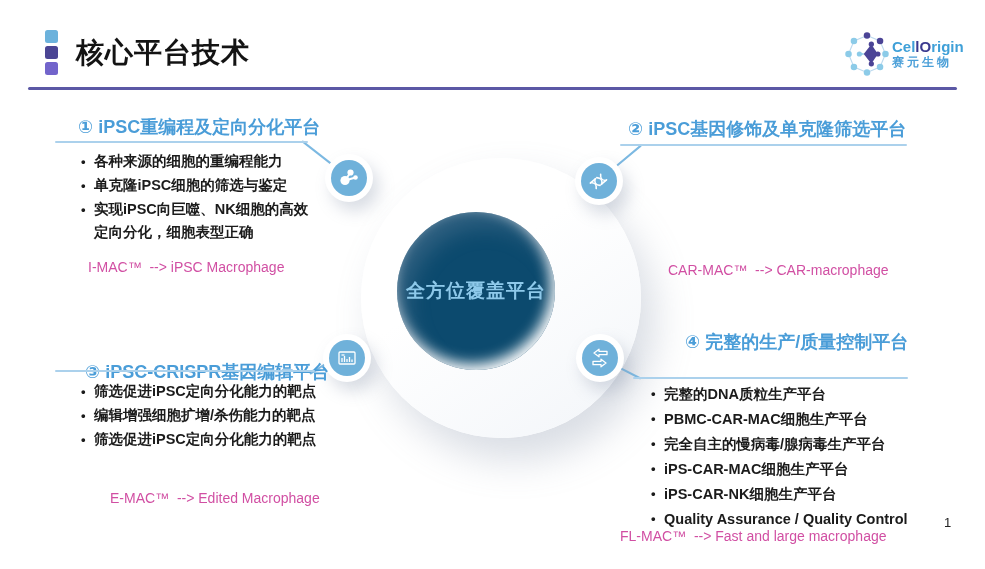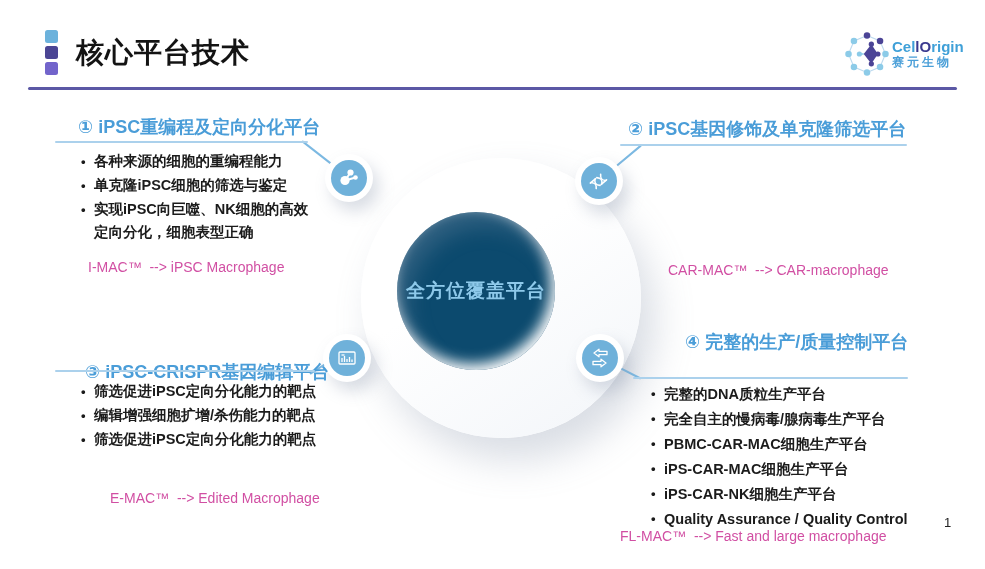--- a/index.html
+++ b/index.html
@@ -183,22 +183,22 @@
     <li>筛选促进iPSC定向分化能力的靶点</li>
     <li>编辑增强细胞扩增/杀伤能力的靶点</li>
     <li>筛选促进iPSC定向分化能力的靶点</li>
   </ul>
   <div class="tagline g3">E-MAC™  --&gt; Edited Macrophage</div>
 
   <div class="q-title t4">④ 完整的生产/质量控制平台</div>
   <div class="q-underline u4"></div>
   <ul class="q-list q-list-4 l4">
     <li>完整的DNA质粒生产平台</li>
+    <li>PBMC-CAR-MAC细胞生产平台</li>
     <li>完全自主的慢病毒/腺病毒生产平台</li>
-    <li>PBMC-CAR-MAC细胞生产平台</li>
     <li>iPS-CAR-MAC细胞生产平台</li>
     <li>iPS-CAR-NK细胞生产平台</li>
     <li>Quality Assurance / Quality Control</li>
   </ul>
   <div class="tagline g4">FL-MAC™  --&gt; Fast and large macrophage</div>
 
   <div class="page-number">1</div>
 
 </div>
 

